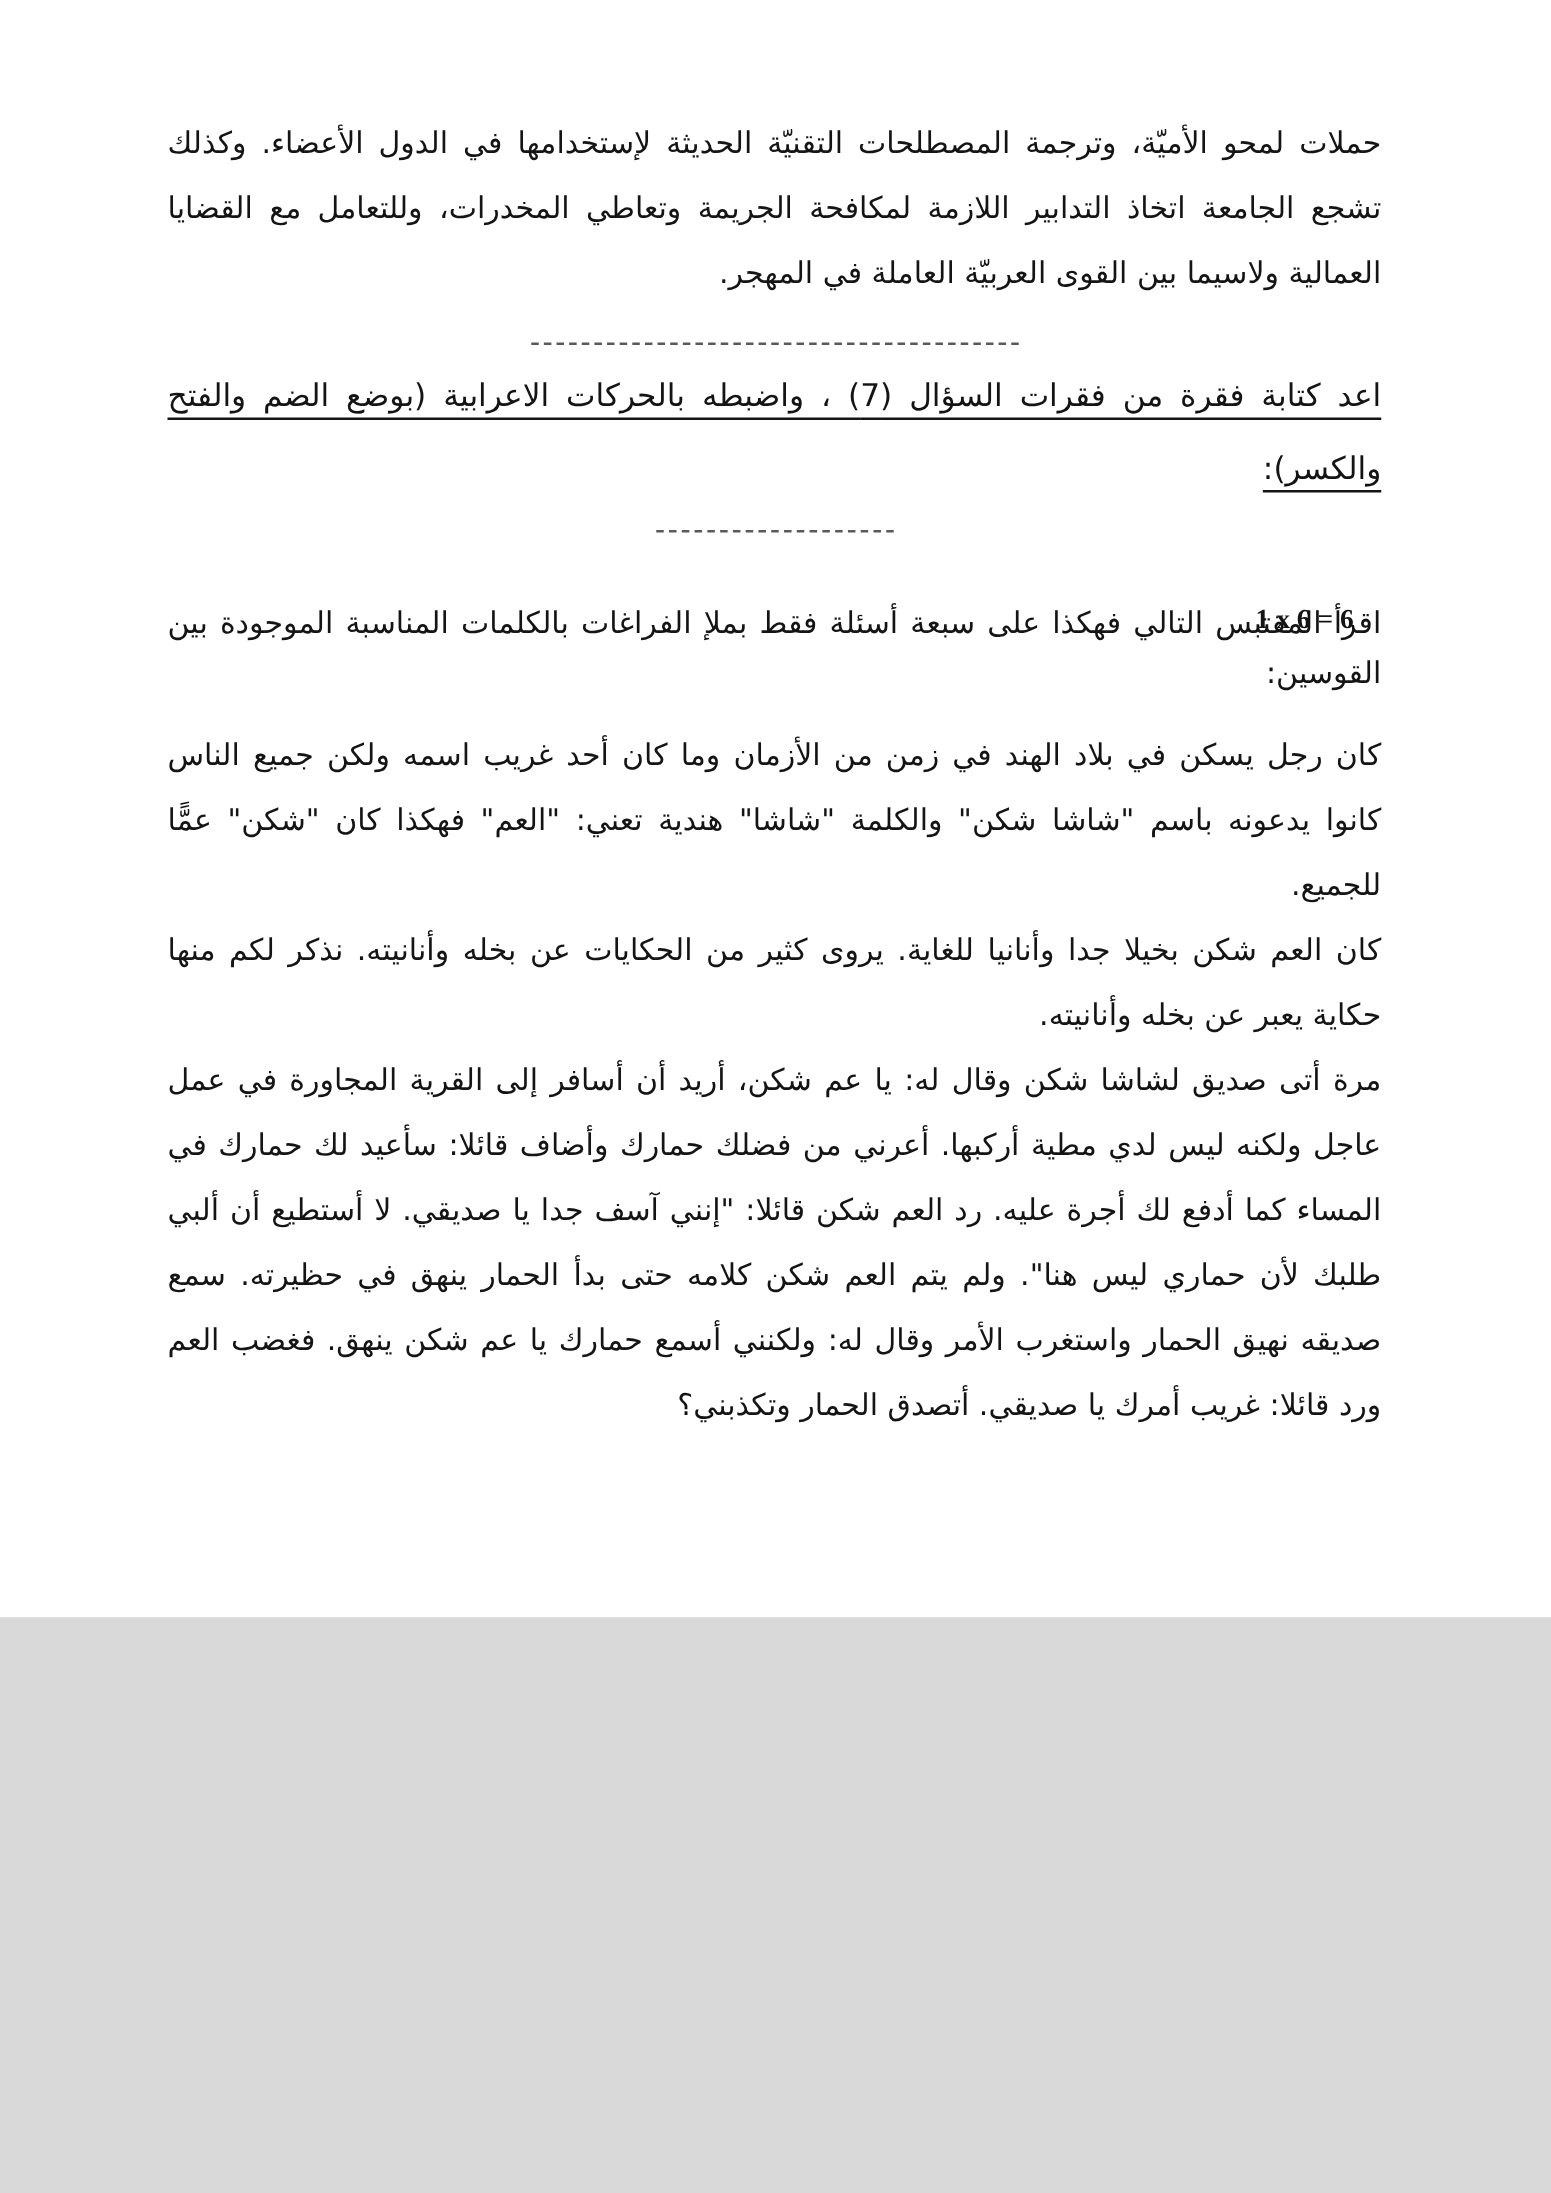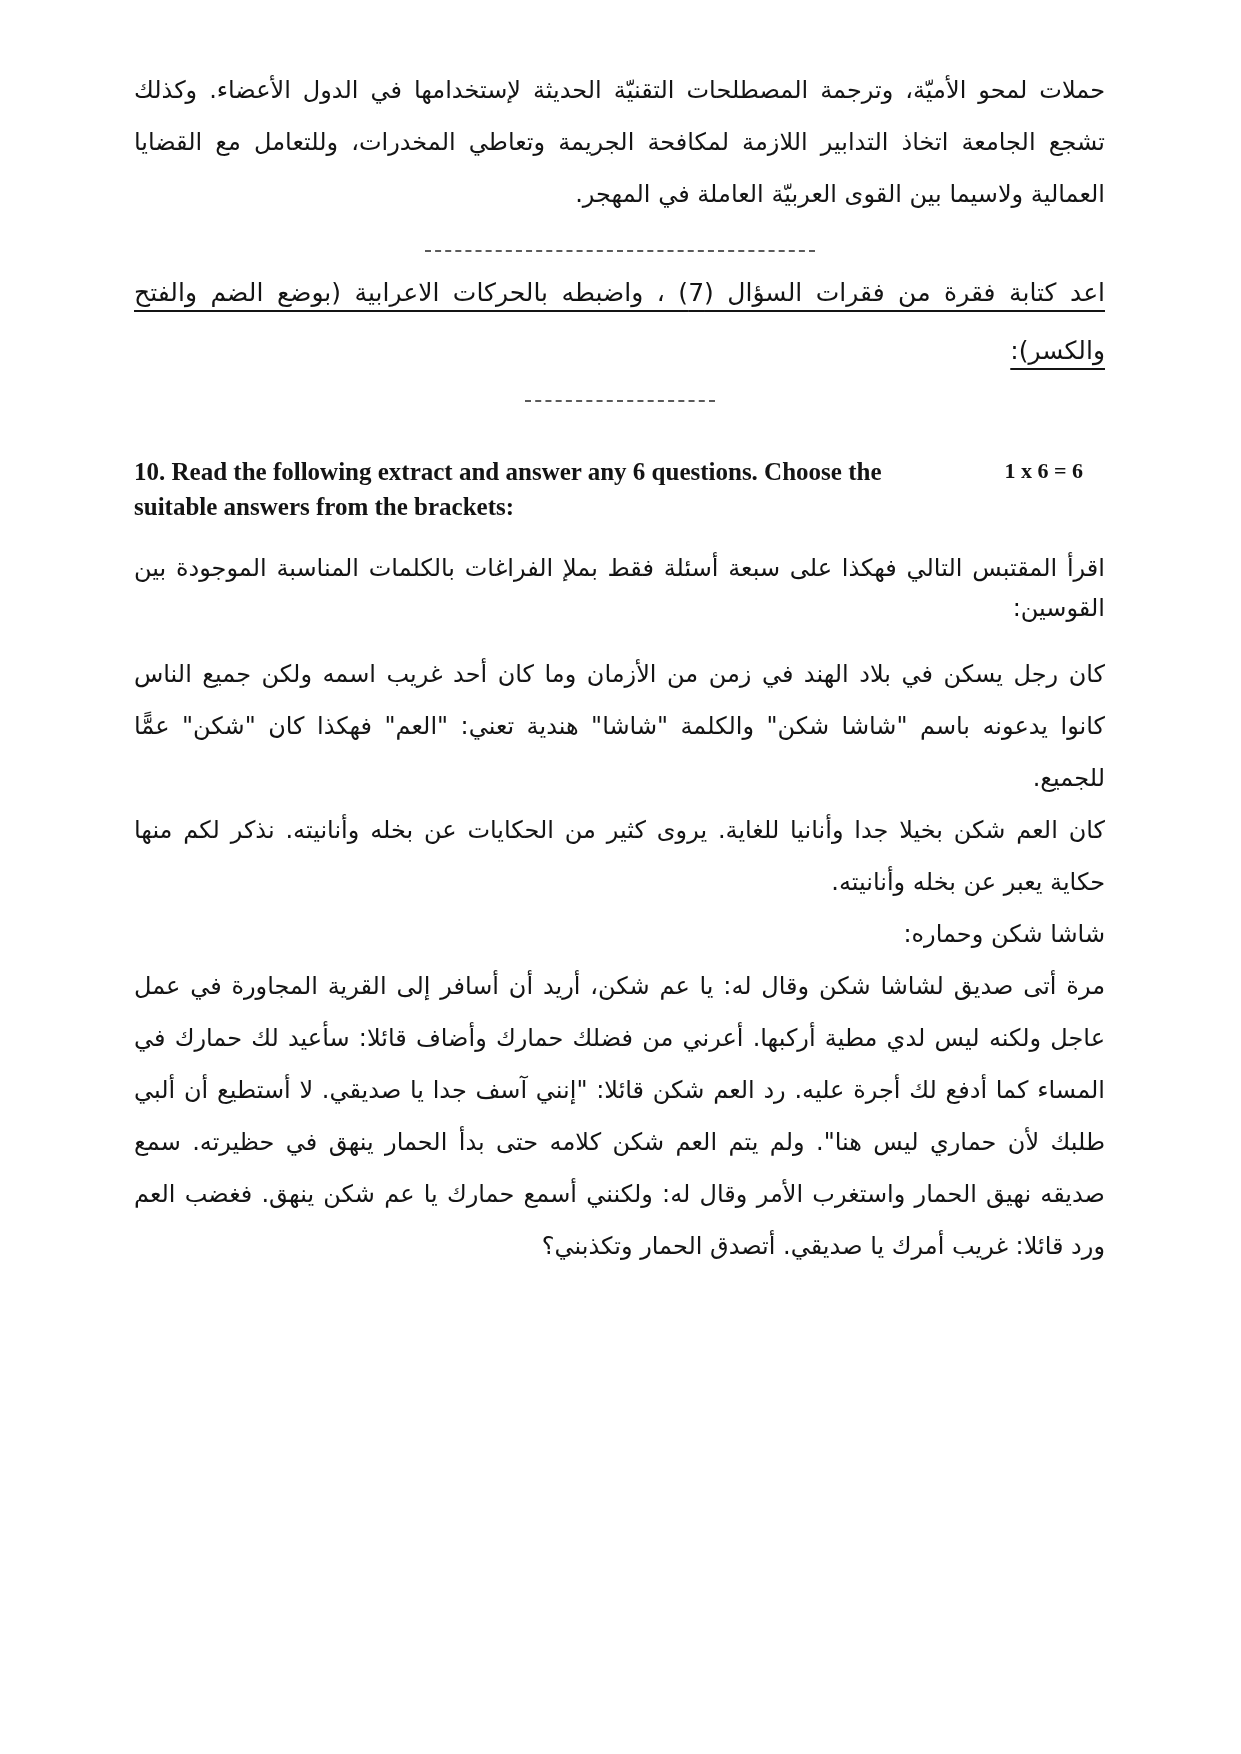--- a/index.html
+++ b/index.html
@@ -1,25 +1,25 @@
 <!DOCTYPE html>
 <html lang="en"><head>
 <meta charset="utf-8">
 <style>
   * { margin: 0; padding: 0; box-sizing: border-box; }
   html, body { background: #d9d9d9; }
   .page {
     width: 1241px;
-    height: 1754px;
+    height: 1294px;
     margin: 0 auto;
     background: #ffffff;
     position: relative;
     color: #141414;
     font-family: "Liberation Serif", "DejaVu Serif", serif;
-    padding: 64px 136px 0 134px;
+    padding: 88px 136px 0 134px;
     overflow: hidden;
   }
   .ar {
     direction: rtl;
     unicode-bidi: embed;
     font-family: "DejaVu Sans", sans-serif;
   }
   .justify-ar {
     text-align: justify;
     text-align-last: right;
@@ -105,27 +105,25 @@
   <div class="intro-paragraph ar justify-ar">حملات لمحو الأميّة، وترجمة المصطلحات التقنيّة الحديثة لإستخدامها  في الدول الأعضاء. وكذلك تشجع الجامعة اتخاذ التدابير اللازمة لمكافحة الجريمة وتعاطي المخدرات، وللتعامل مع القضايا العمالية ولاسيما بين القوى العربيّة العاملة في المهجر.</div>
 
   <div class="divider divider-1"></div>
 
 
   <div class="q9-instruction ar justify-ar">اعد كتابة فقرة من فقرات السؤال (7) ، واضبطه بالحركات الاعرابية (بوضع الضم والفتح والكسر):</div>
 
   <div class="divider divider-2"></div>
 
   <div class="q10-heading-row">
-    <div class="q10-heading">10. Read the following extract and answer any 6 questions. Choose the suitable answers from the brackets:</div>
     <span class="marks marks-q10">1 x 6 = 6</span>
   </div>
 
   <div class="q10-instruction ar justify-ar">اقرأ المقتبس التالي فهكذا على سبعة أسئلة فقط بملإ الفراغات بالكلمات المناسبة الموجودة بين القوسين:</div>
 
   <div class="story ar justify-ar">
     <p>كان رجل يسكن في بلاد الهند في زمن من الأزمان وما كان أحد غريب اسمه ولكن جميع الناس كانوا يدعونه باسم "شاشا شكن" والكلمة "شاشا" هندية تعني: "العم" فهكذا كان "شكن" عمًّا للجميع.</p>
     <p>كان العم شكن بخيلا جدا وأنانيا للغاية. يروى كثير من الحكايات عن بخله وأنانيته. نذكر لكم منها حكاية يعبر عن بخله وأنانيته.</p>
-    <p>شاشا شكن وحماره:</p>
     <p>مرة أتى صديق لشاشا شكن وقال له: يا عم شكن، أريد أن أسافر إلى القرية المجاورة في عمل عاجل ولكنه ليس لدي مطية أركبها. أعرني من فضلك حمارك وأضاف قائلا: سأعيد لك حمارك في المساء كما أدفع لك أجرة عليه. رد العم شكن قائلا: "إنني آسف جدا يا صديقي. لا أستطيع أن ألبي طلبك لأن حماري ليس هنا". ولم يتم العم شكن كلامه حتى بدأ الحمار ينهق في حظيرته. سمع صديقه نهيق الحمار واستغرب الأمر وقال له: ولكنني أسمع حمارك يا عم شكن ينهق. فغضب العم ورد قائلا: غريب أمرك يا صديقي. أتصدق الحمار وتكذبني؟</p>
   </div>
 
 
 </div>
 
 </body></html>

